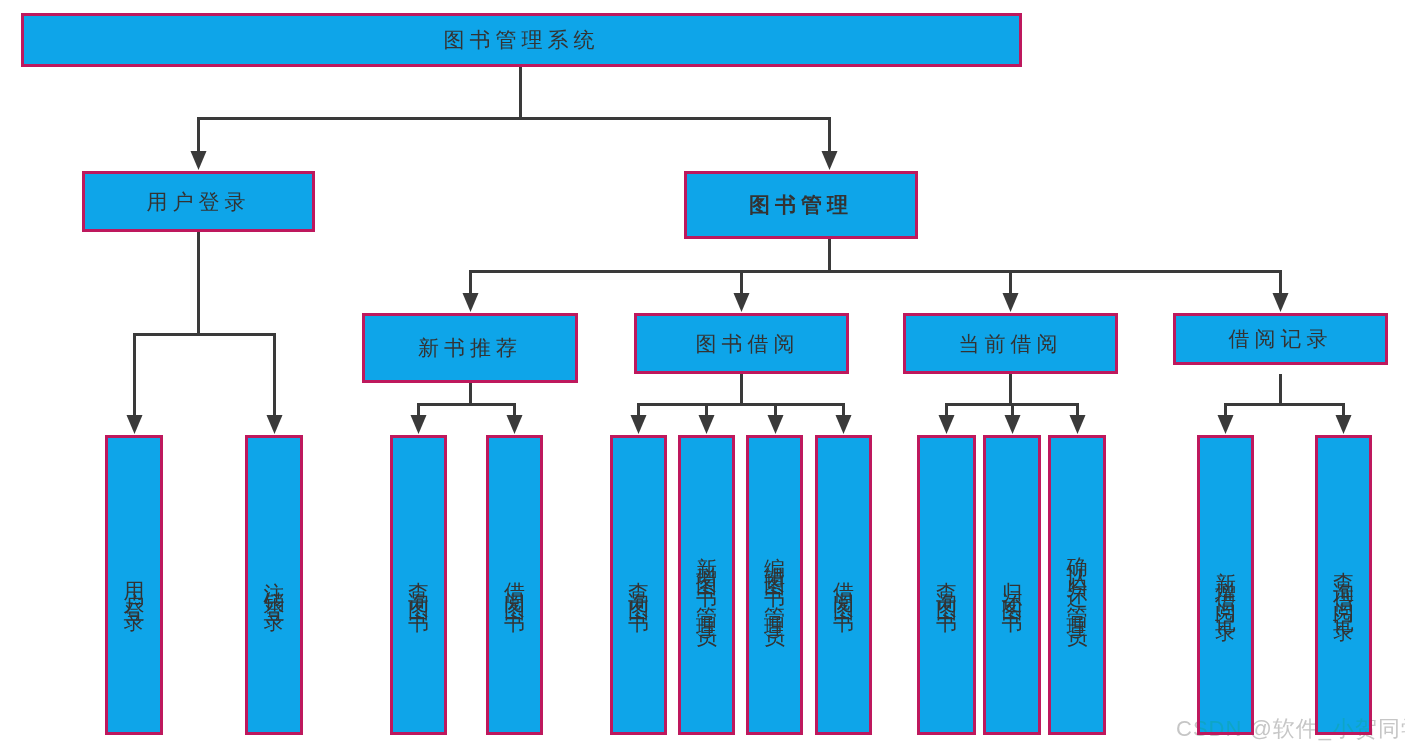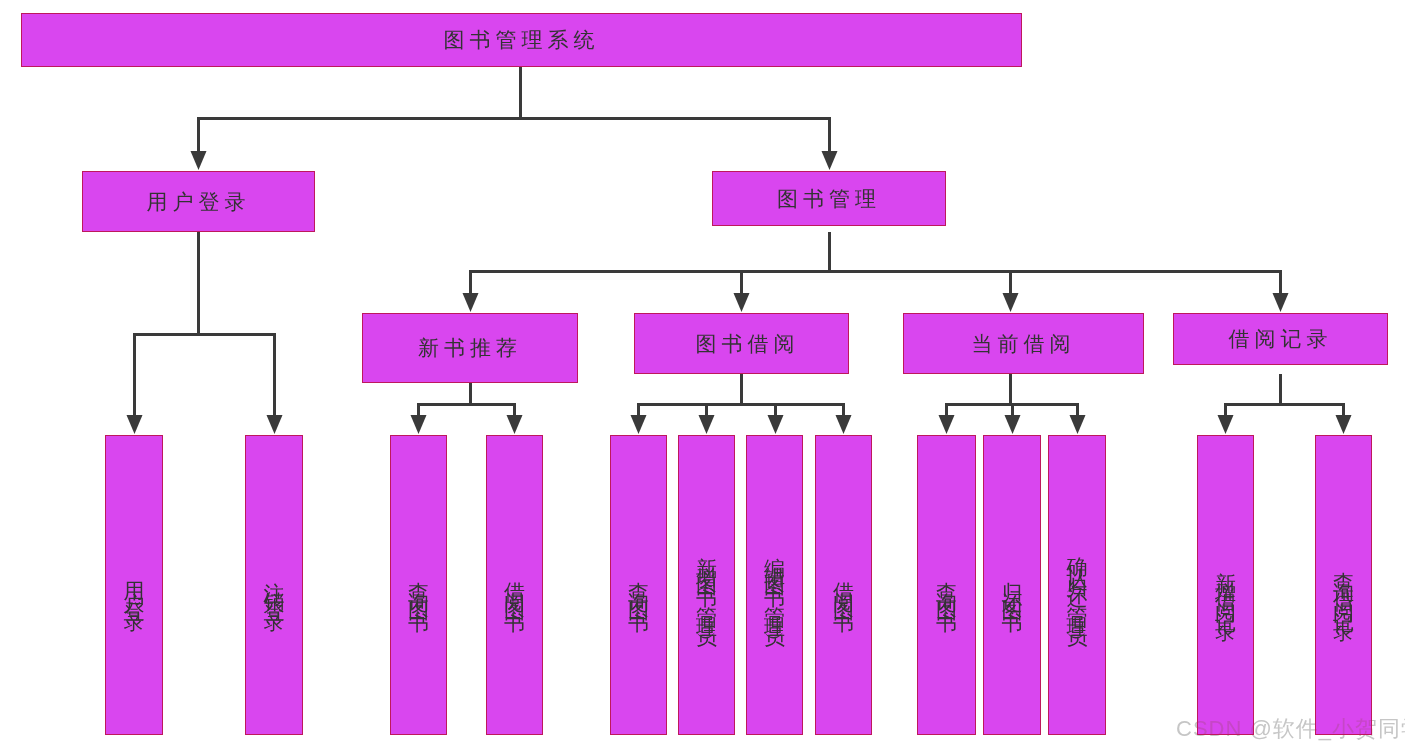--- a/index.html
+++ b/index.html
@@ -8,22 +8,22 @@
     width: 1405px;
     height: 747px;
     background: #ffffff;
     font-family: "Liberation Sans", "DejaVu Sans", sans-serif;
     overflow: hidden;
   }
   .connectors { position: absolute; left: 0; top: 0; width: 1405px; height: 747px; }
   .box {
     position: absolute;
     box-sizing: border-box;
-    border: 1px solid #be185d;
-    background: #d946ef;
+    border: 3px solid #be185d;
+    background: #0ea5e9;
     display: flex;
     align-items: center;
     justify-content: center;
     color: #333333;
     font-size: 21px;
     letter-spacing: 5px;
     white-space: nowrap;
     z-index: 2;
   }
   .vbox {
@@ -97,25 +97,25 @@
       <polygon points="1004.5,415 1020.5,415 1012.5,434"></polygon>
       <polygon points="1069.5,415 1085.5,415 1077.5,434"></polygon>
       <polygon points="1217.5,415 1233.5,415 1225.5,434"></polygon>
       <polygon points="1335.5,415 1351.5,415 1343.5,434"></polygon>
     </g>
   </svg>
 
   <div class="box" style="left:21px; top:13px; width:1001px; height:54px;">图书管理系统</div>
 
   <div class="box" style="left:82px; top:171px; width:233px; height:61px;">用户登录</div>
-  <div class="box" style="left:712px; top:171px; width:234px; height:55px;">图书管理</div>
+  <div class="box" style="left:684px; top:171px; width:234px; height:68px;font-weight:bold;">图书管理</div>
 
   <div class="box" style="left:362px; top:313px; width:216px; height:70px;">新书推荐</div>
   <div class="box" style="left:634px; top:313px; width:215px; height:61px;padding-left:12px;">图书借阅</div>
-  <div class="box" style="left:903px; top:313px; width:241px; height:61px;font-family:Liberation Mono, monospace;">当前借阅</div>
+  <div class="box" style="left:903px; top:313px; width:215px; height:61px;font-family:Liberation Mono, monospace;">当前借阅</div>
   <div class="box" style="left:1173px; top:313px; width:215px; height:52px;">借阅记录</div>
 
   <div class="box vbox" style="left:105px; top:435px; width:58px; height:300px;">用户登录</div>
   <div class="box vbox" style="left:245px; top:435px; width:58px; height:300px;">注销登录</div>
 
   <div class="box vbox" style="left:390px; top:435px; width:57px; height:300px;">查询图书</div>
   <div class="box vbox" style="left:486px; top:435px; width:57px; height:300px;">借阅图书</div>
 
   <div class="box vbox" style="left:610px; top:435px; width:57px; height:300px;">查询图书</div>
   <div class="box vbox" style="left:678px; top:435px; width:57px; height:300px;">新增图书（管理员）</div>

